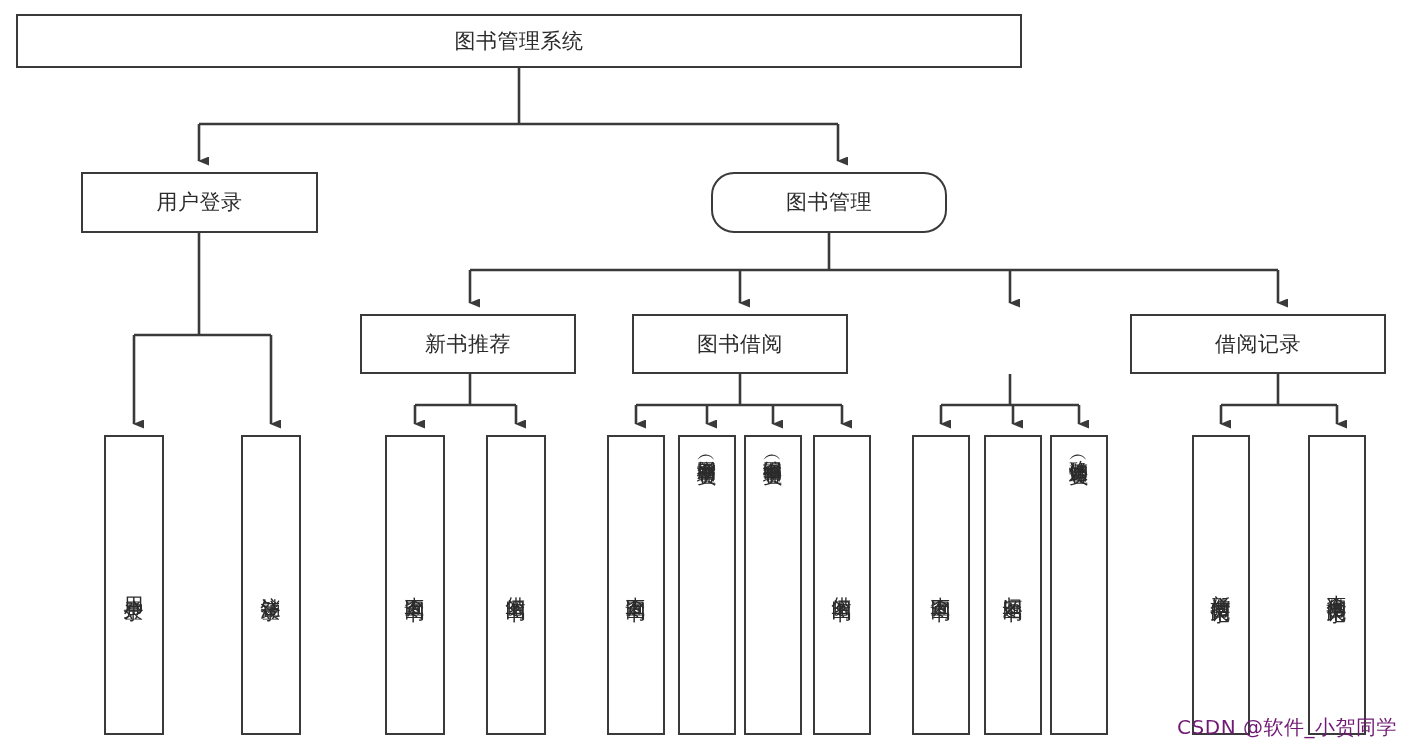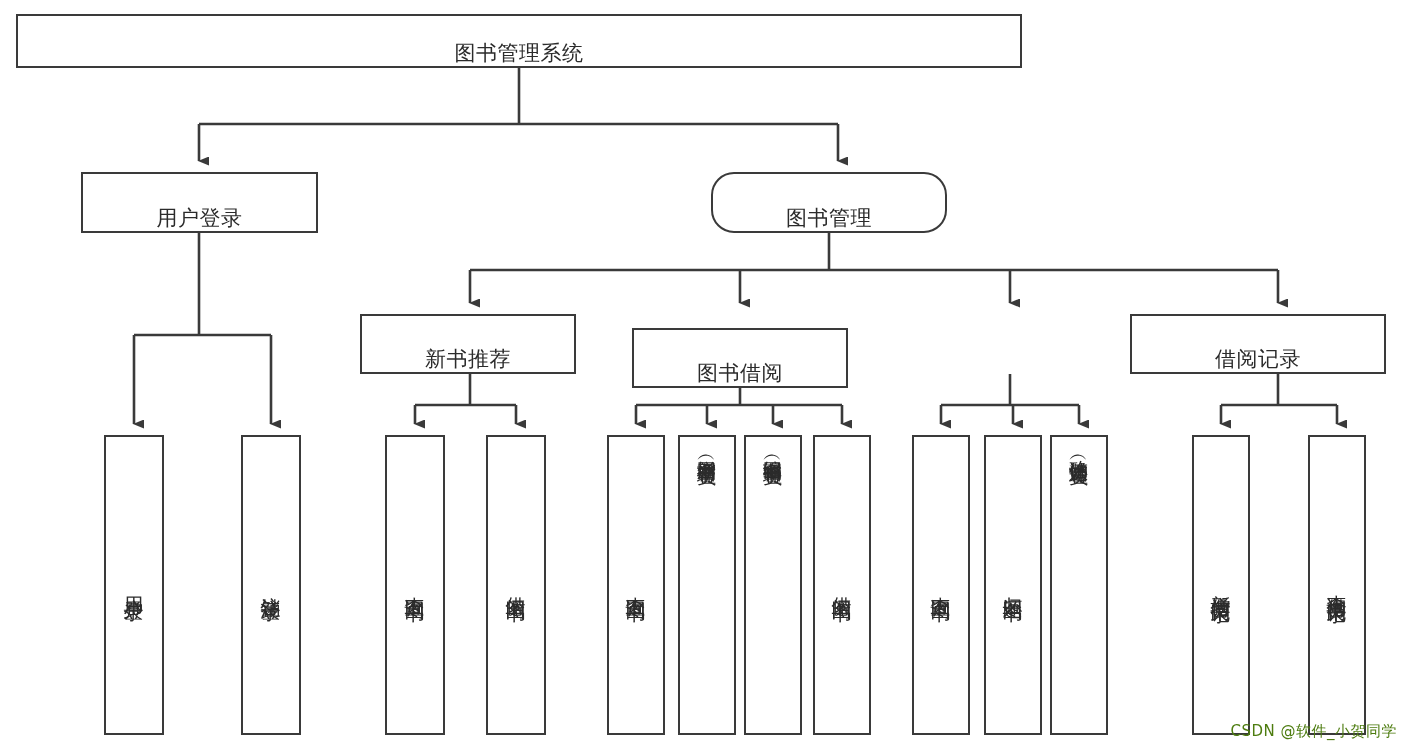--- a/index.html
+++ b/index.html
@@ -24,21 +24,21 @@
     top: 0;
     width: 1405px;
     height: 747px;
   }
   .node {
     position: absolute;
     box-sizing: border-box;
     background: #ffffff;
     border: 2px solid #3a3a3a;
     display: flex;
-    align-items: flex-end;
+    align-items: center;
     justify-content: center;
     z-index: 2;
   }
   .node .label {
     color: #2b2b2b;
     line-height: 1.18;
     text-align: center;
     white-space: pre;
   }
   .node.horiz .label {
@@ -66,22 +66,22 @@
     letter-spacing: 1px;
   }
   .node.vert.centered {
     align-items: center;
     padding-top: 0;
   }
   #watermark {
     position: absolute;
     right: 8px;
     bottom: 6px;
-    font-size: 15px;
-    color: #4d7c0f;
+    font-size: 20px;
+    color: #701a75;
     letter-spacing: 0.5px;
     z-index: 5;
     white-space: pre;
   }
 </style>
 </head>
 <body>
 
 <div id="diagram-root">
 
@@ -154,21 +154,21 @@
   <div class="node horiz" style="left:81px; top:172px; width:237px; height:61px;">
     <span class="label">用户登录</span>
   </div>
   <div class="node horiz" style="left:711px; top:172px; width:236px; height:61px;border-radius:23px;">
     <span class="label">图书管理</span>
   </div>
 
   <div class="node horiz" style="left:360px; top:314px; width:216px; height:60px;">
     <span class="label">新书推荐</span>
   </div>
-  <div class="node horiz" style="left:632px; top:328px; width:216px; height:60px;">
+  <div class="node horiz" style="left:632px; top:314px; width:216px; height:60px;">
     <span class="label">图书借阅</span>
   </div>
   <div class="node horiz" style="left:1130px; top:314px; width:256px; height:60px;">
     <span class="label">借阅记录</span>
   </div>
 
   <div class="node vert centered" style="left:104px; top:435px; width:60px; height:300px;">
     <span class="label">用户登录</span>
   </div>
   <div class="node vert centered" style="left:241px; top:435px; width:60px; height:300px;">

